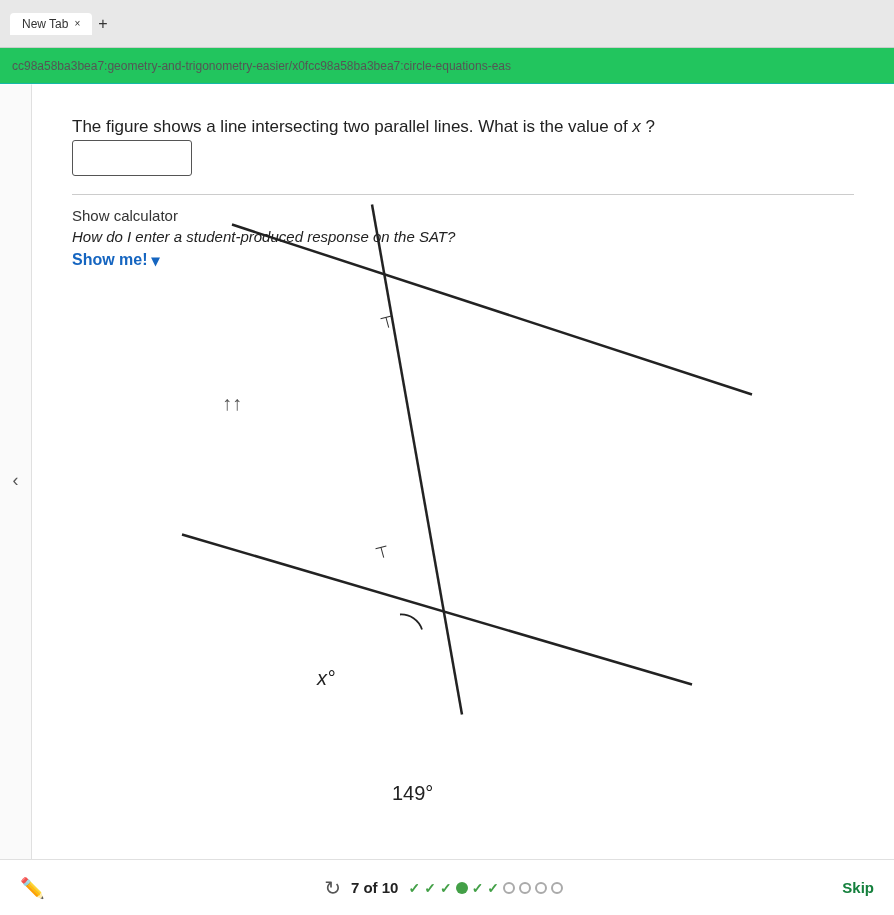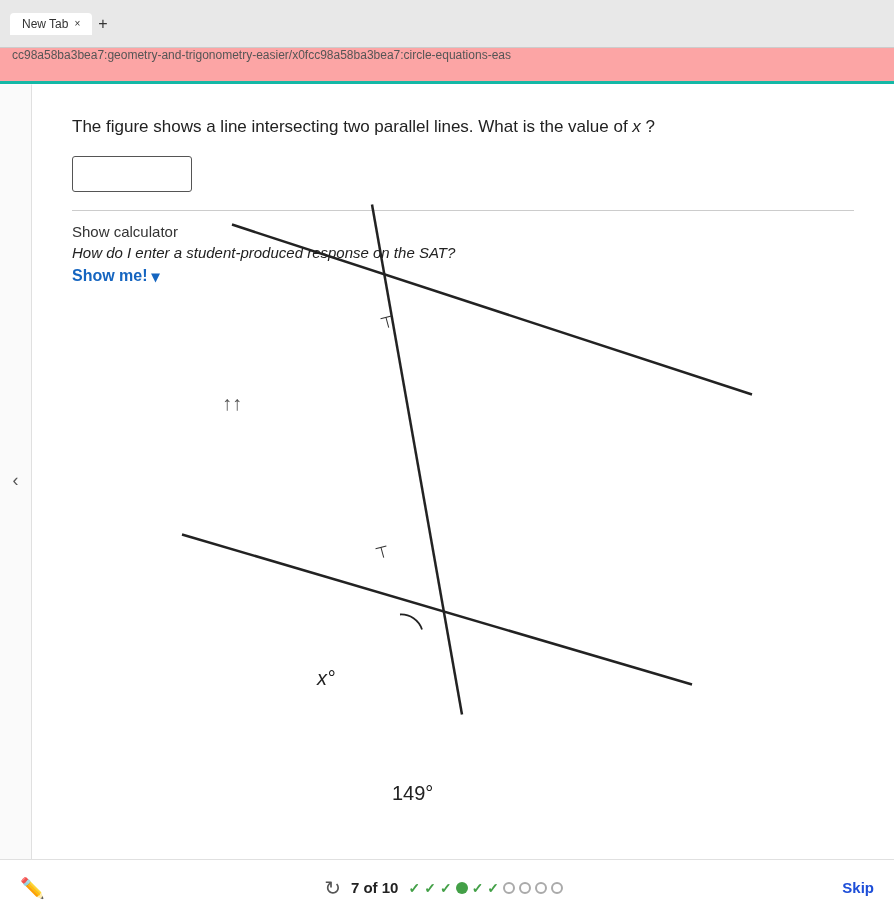--- a/index.html
+++ b/index.html
@@ -37,26 +37,26 @@
       cursor: pointer;
     }
     .tab-plus {
       font-size: 16px;
       margin-left: 6px;
       cursor: pointer;
     }
 
     
     .address-bar {
-      background: #fca5a5;
+      background: #22c55e;
       height: 36px;
       display: flex;
-      align-items: flex-start;
+      align-items: center;
       padding: 0 12px;
-      border-bottom: 3px solid #14b8a6;
+      border-bottom: 1px solid #14b8a6;
       font-size: 12px;
       color: #555;
       overflow: hidden;
       white-space: nowrap;
     }
 
     
     .main-content {
       background: #fff;
       height: calc(915px - 32px - 36px - 56px);
@@ -85,21 +85,20 @@
     
     .question-area {
       margin-left: 32px;
       padding: 30px 40px 20px 40px;
       position: relative;
     }
 
     .question-text {
       font-size: 17px;
       color: #222;
-      margin-bottom: 16px;
       line-height: 1.5;
     }
 
     .answer-box {
       width: 120px;
       height: 36px;
       border: 1.5px solid #555;
       border-radius: 3px;
       margin-bottom: 18px;
       display: block;
@@ -212,21 +211,21 @@
       background: #43a047;
     }
     .dot-empty {
       border: 2px solid #aaa;
       background: transparent;
     }
 
     .skip-btn {
       font-size: 15px;
       font-weight: bold;
-      color: #1d4ed8;
+      color: #15803d;
       cursor: pointer;
       background: none;
       border: none;
     }
 
     svg.geometry {
       position: absolute;
       top: 0;
       left: 0;
       width: 100%;

